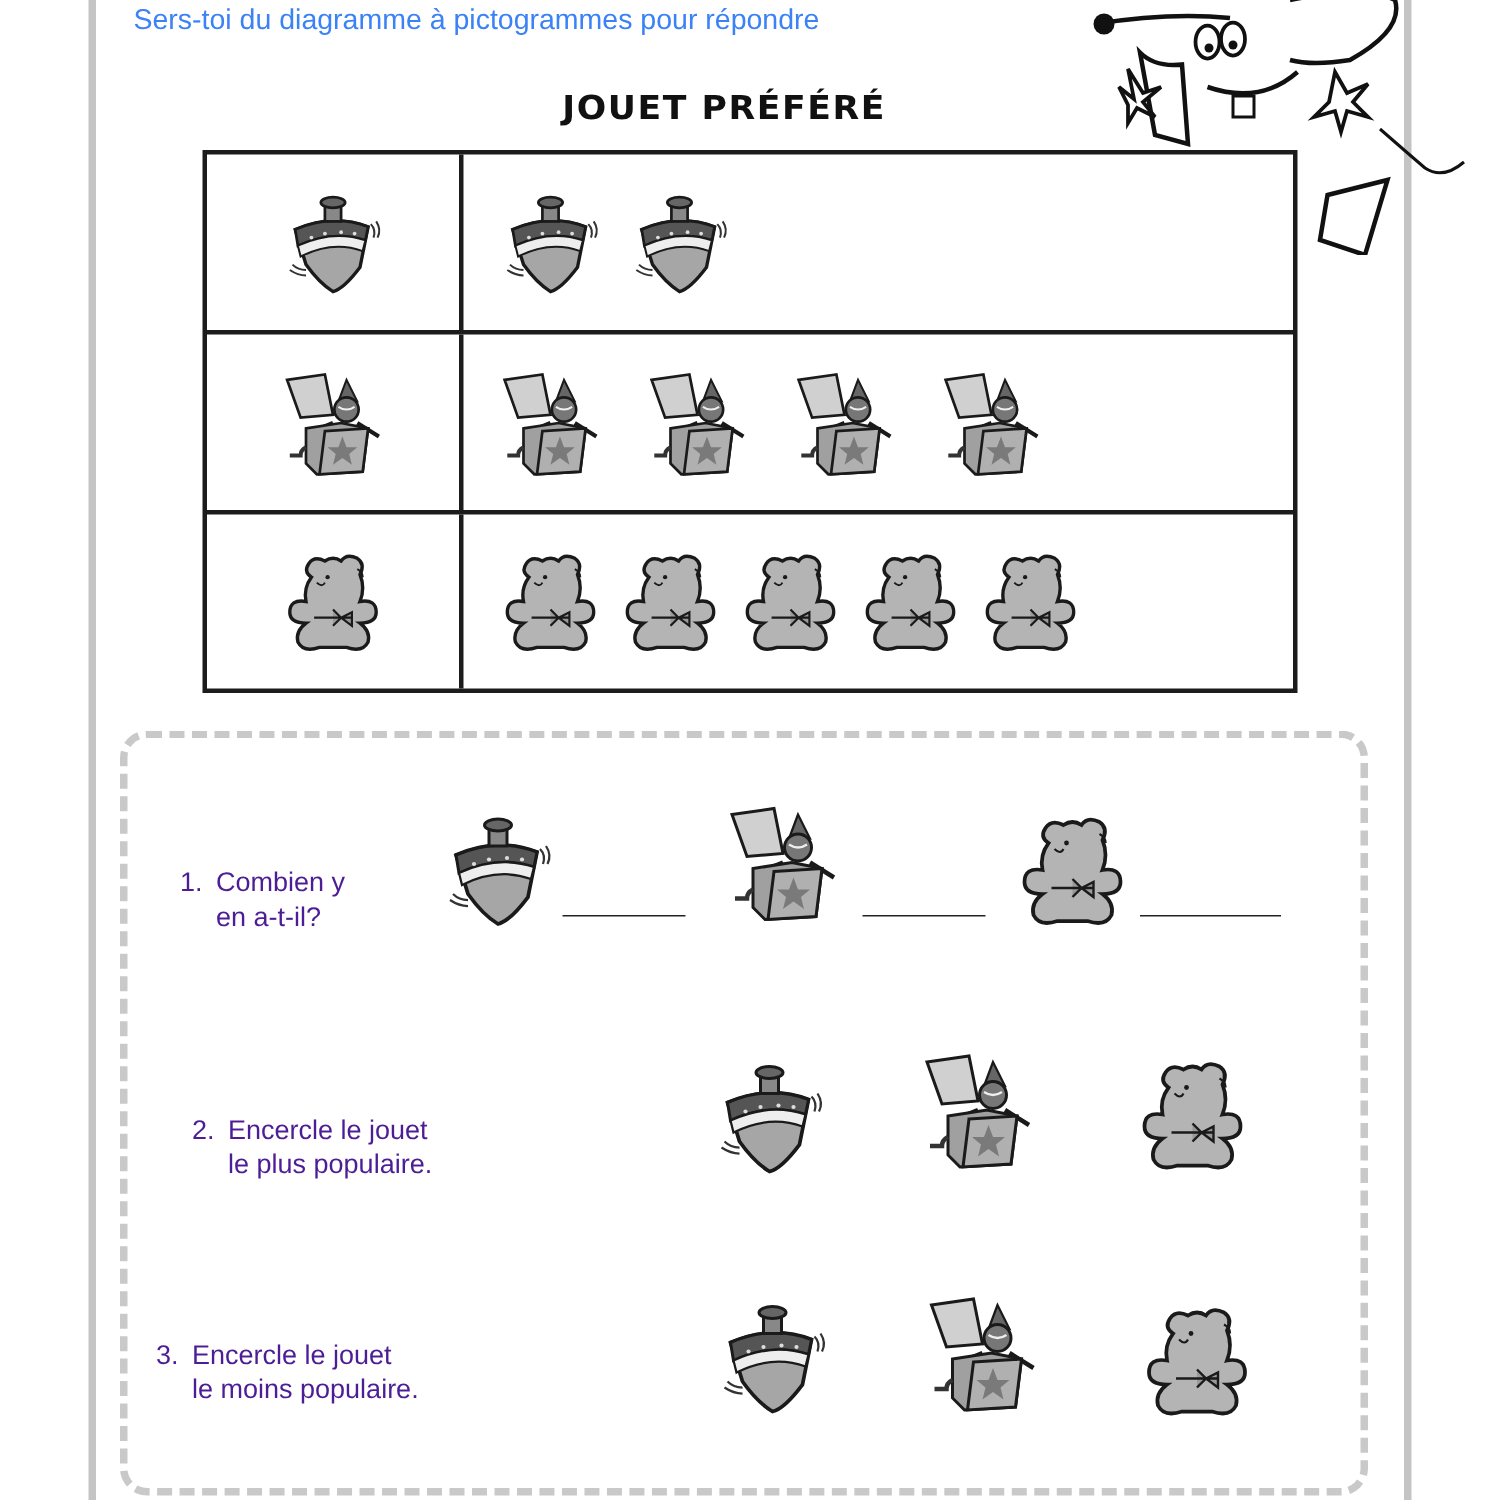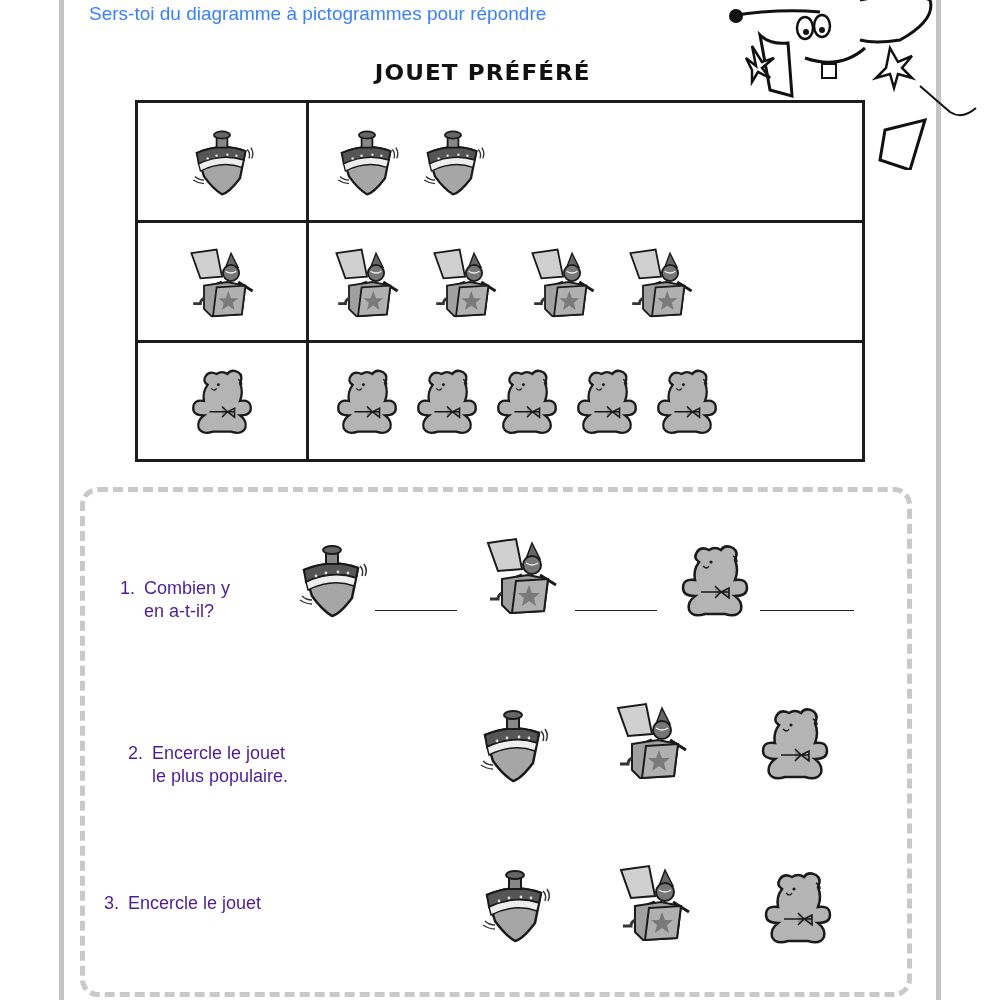--- a/index.html
+++ b/index.html
@@ -183,20 +183,21 @@
     </svg></span>
 <span class="q-icon" style="left:612px; top:700px;"><svg>
       <use href="#sym-jack"></use>
     </svg></span>
 <span class="q-icon" style="left:755px; top:703px;"><svg>
       <use href="#sym-bear"></use>
     </svg></span>
 
 <div class="question" style="left:104px; top:892px;">
   <div><span class="q-num">3.</span><span>Encercle le jouet</span></div>
+  <div class="q-indent"><span>le </span><span class="u">moins</span><span> populaire.</span></div>
 </div>
 <span class="q-icon" style="left:475px; top:865px;"><svg>
       <use href="#sym-top"></use>
     </svg></span>
 <span class="q-icon" style="left:615px; top:862px;"><svg>
       <use href="#sym-jack"></use>
     </svg></span>
 <span class="q-icon" style="left:758px; top:867px;"><svg>
       <use href="#sym-bear"></use>
     </svg></span>

